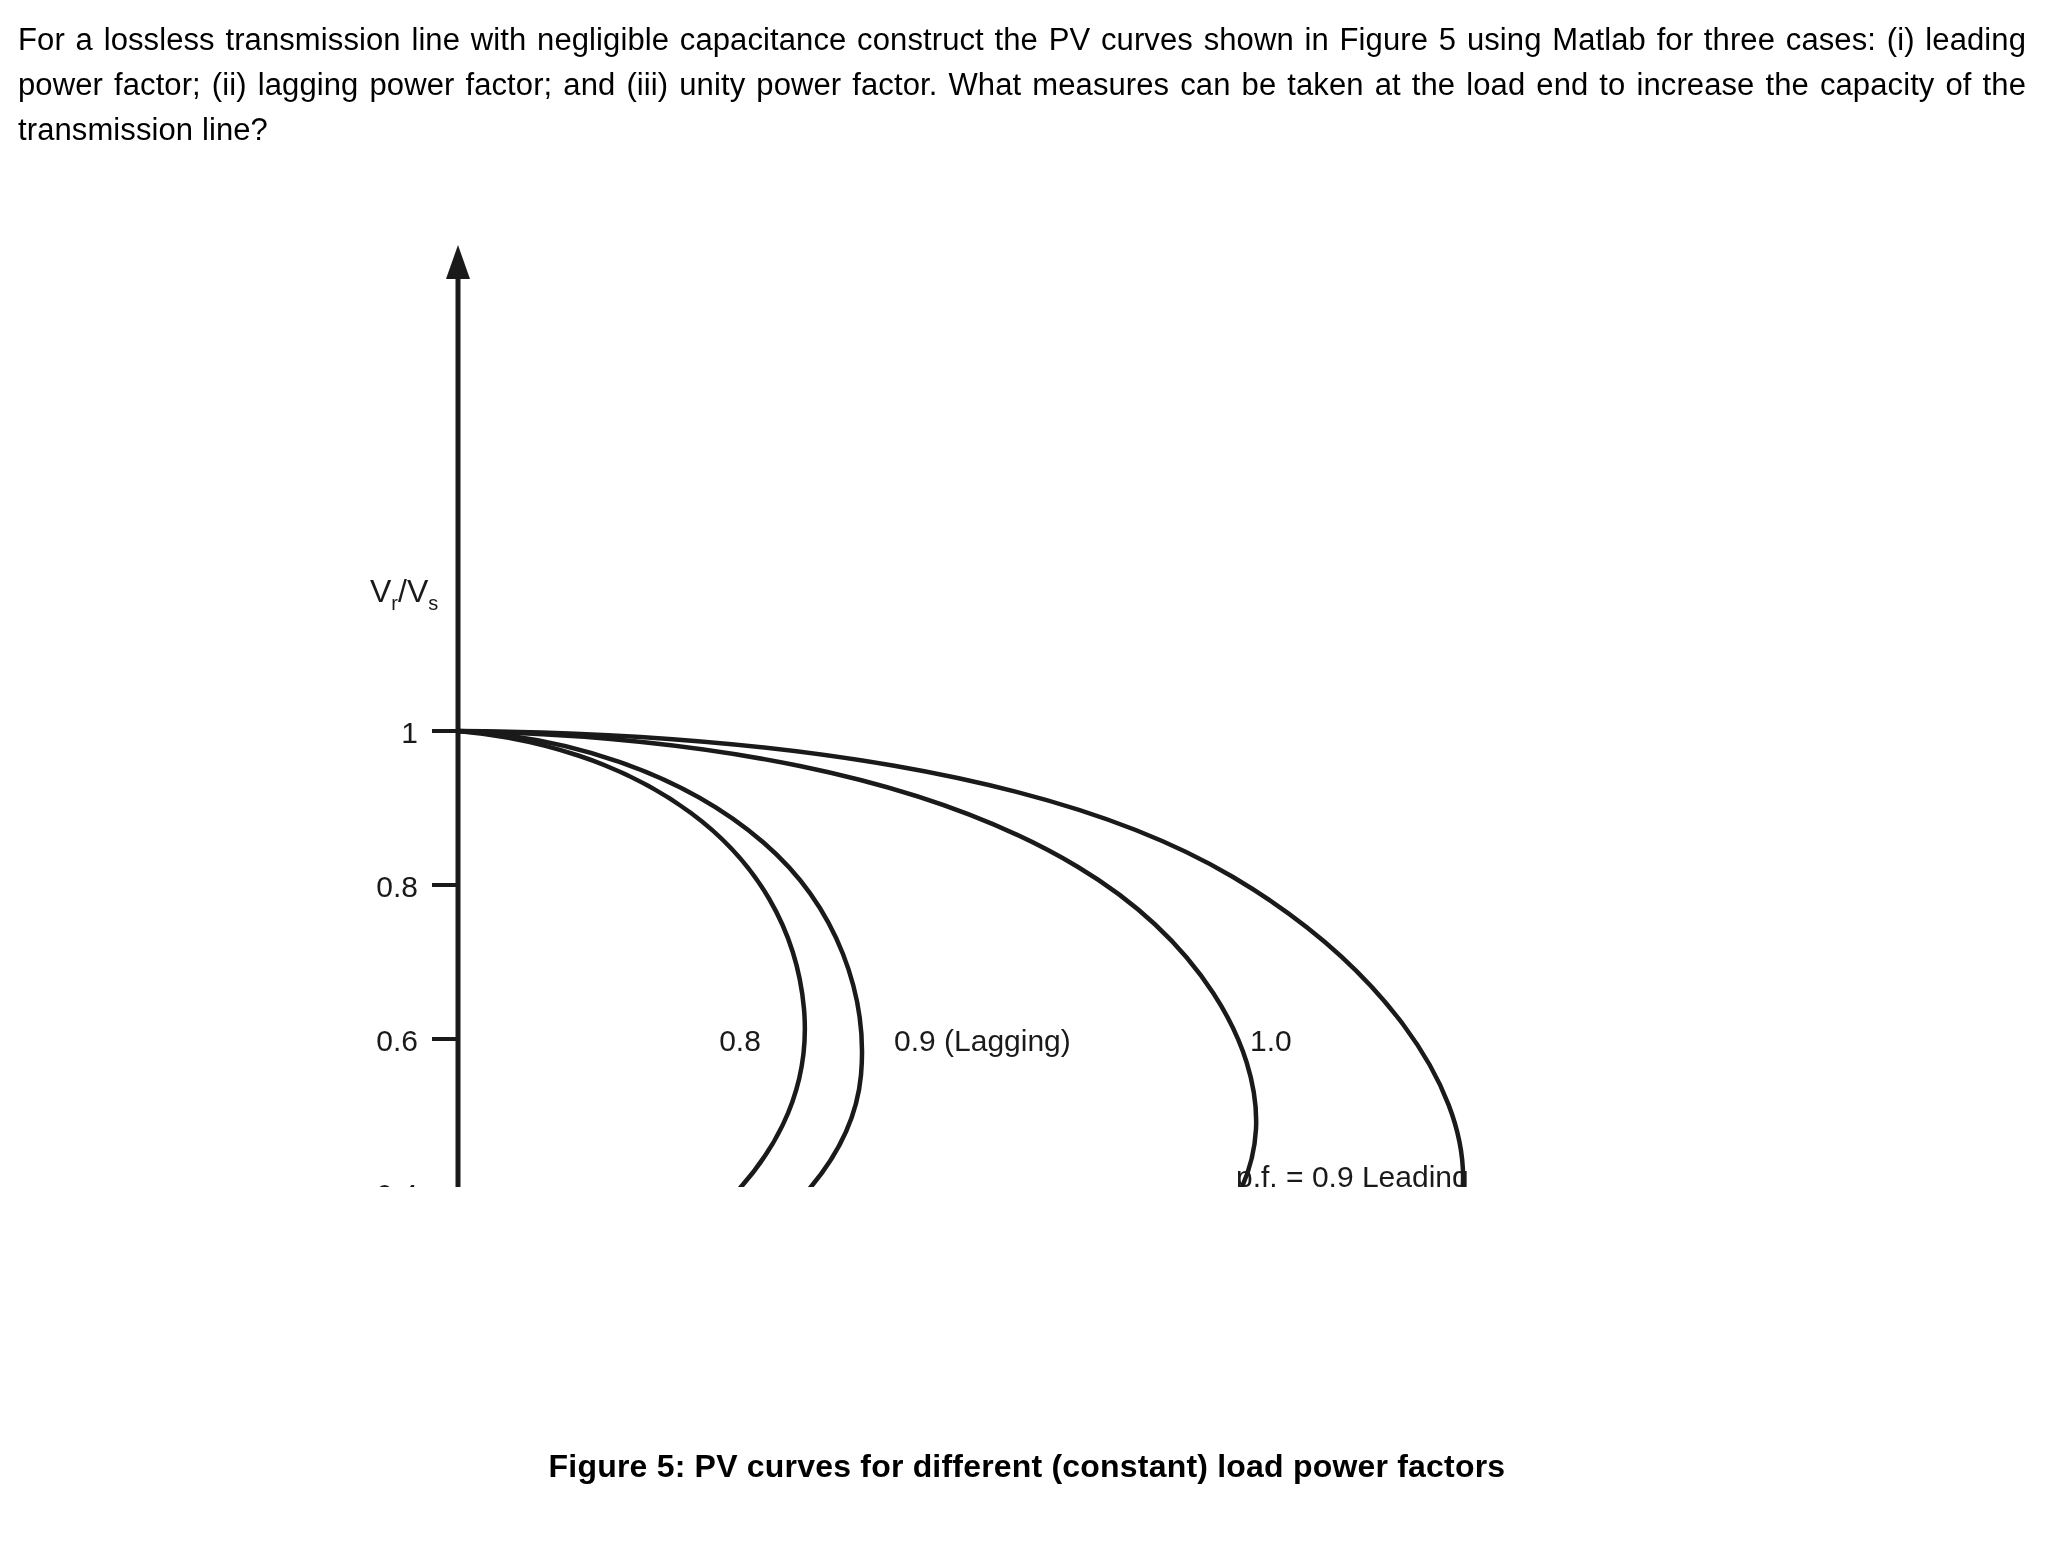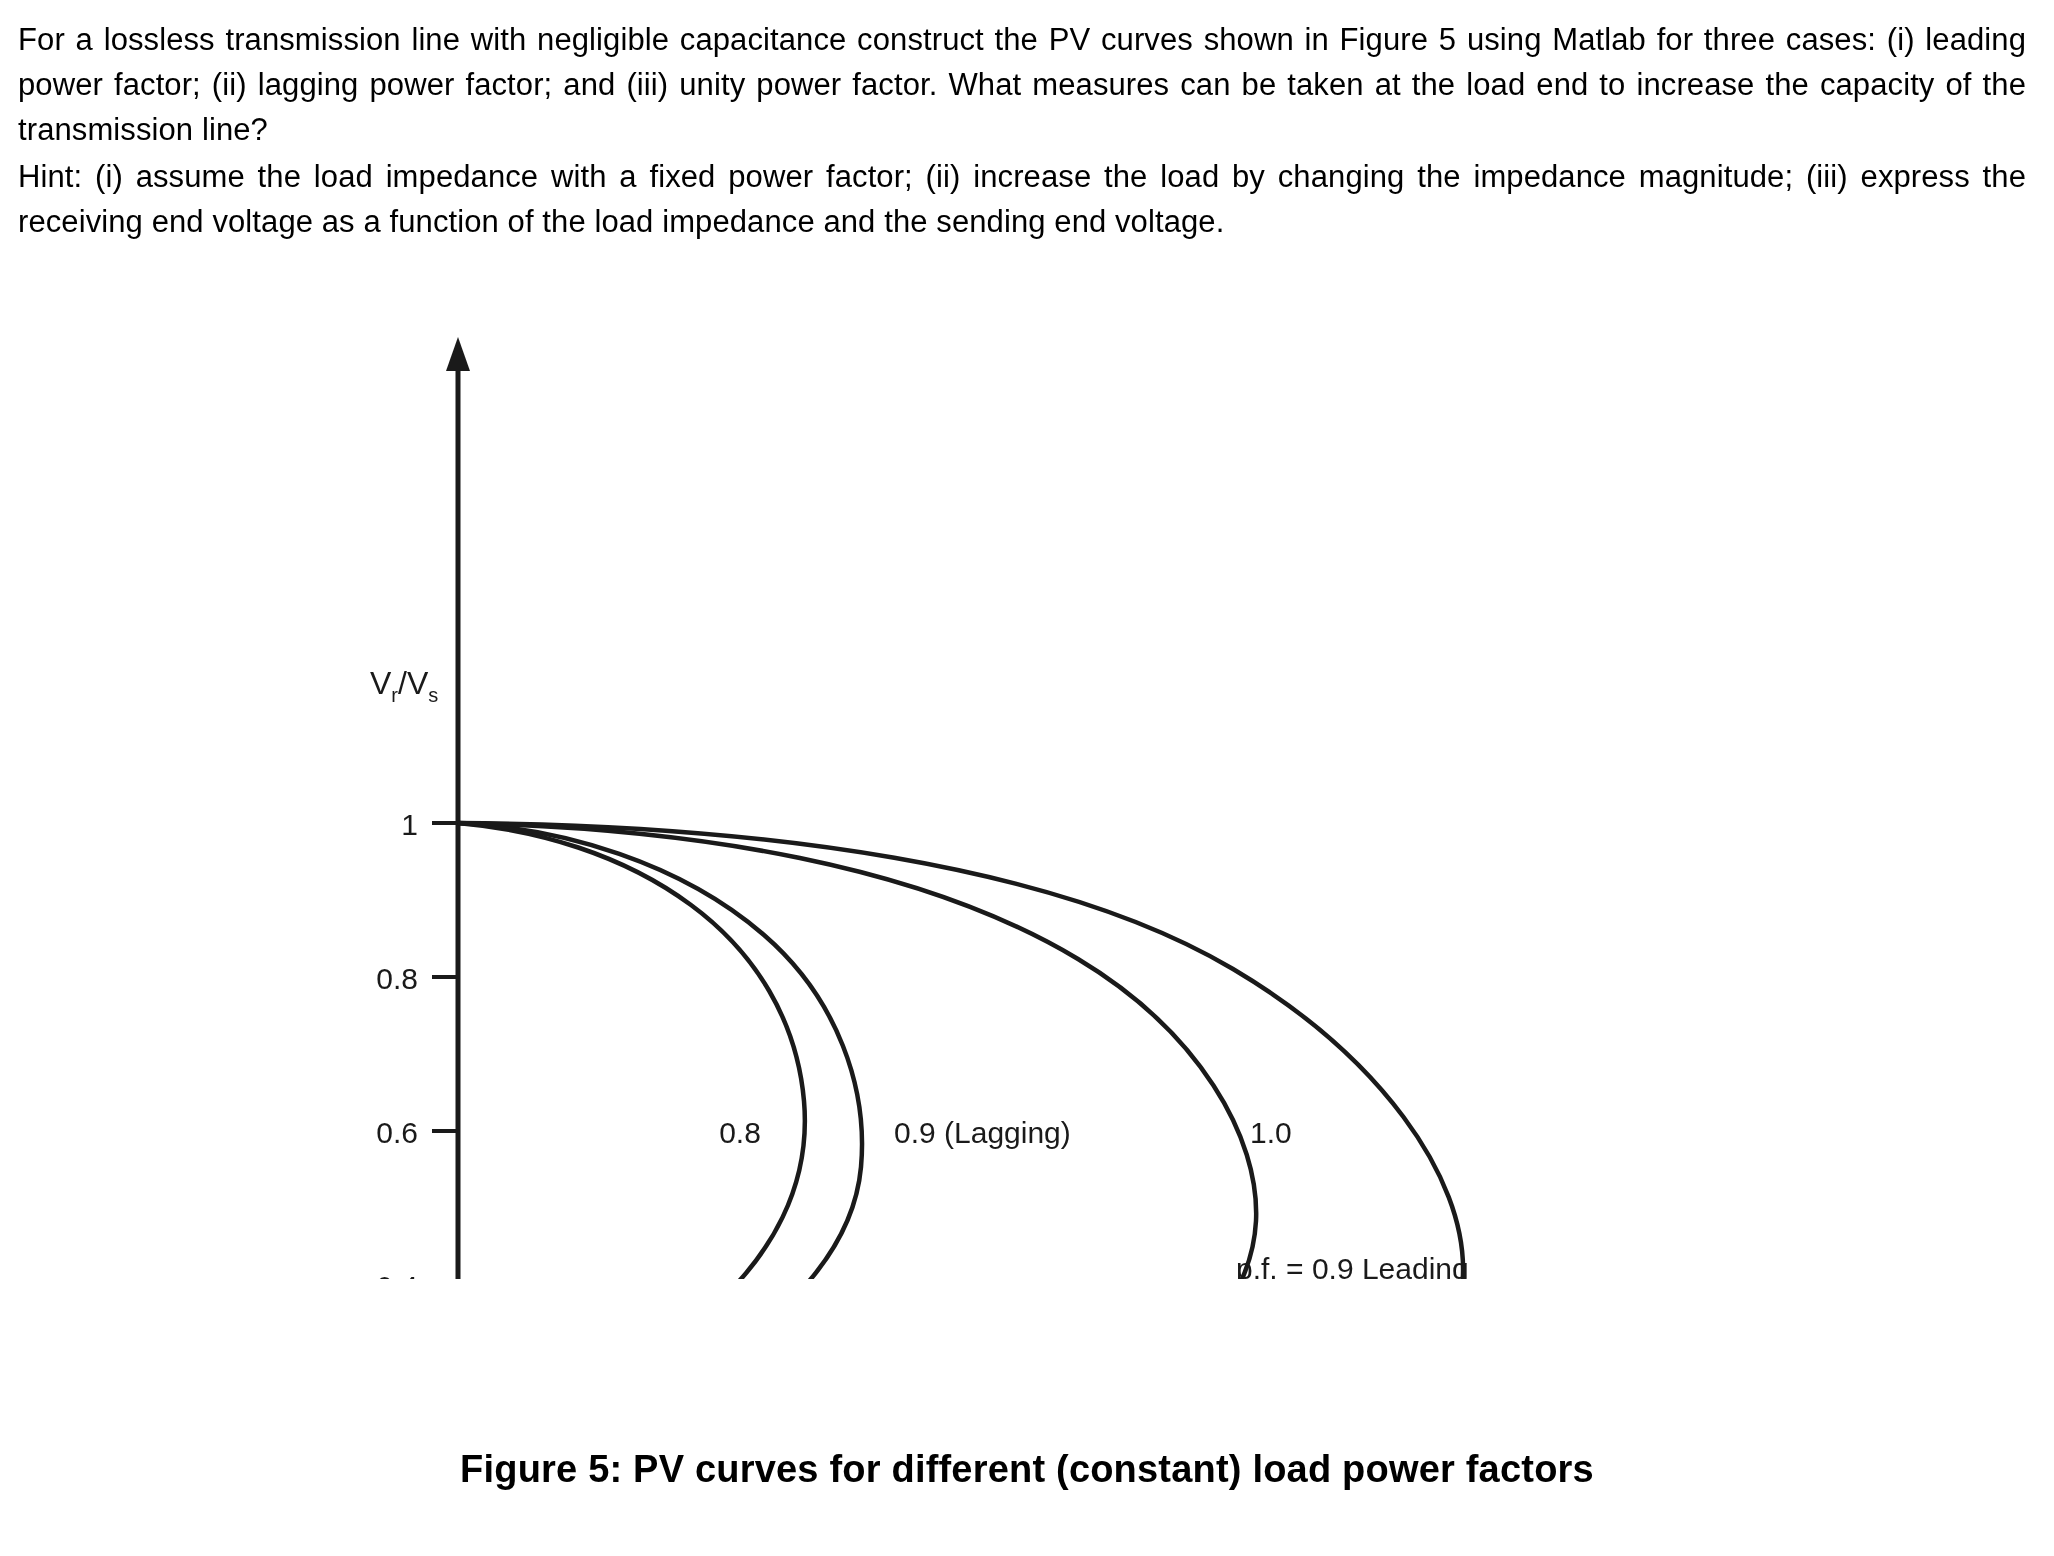--- a/index.html
+++ b/index.html
@@ -44,41 +44,40 @@
     position: absolute;
     left: 0;
     top: 0;
   }
   .caption {
     position: absolute;
     left: 0;
     top: 1448px;
     width: 2054px;
     text-align: center;
-    font-size: 38px;
+    font-size: 32px;
     font-weight: bold;
     letter-spacing: 0.2px;
   }
   text {
     font-family: "Liberation Sans", sans-serif;
     fill: #1a1a1a;
   }
   .tick-label { font-size: 30px; }
   .axis-title { font-size: 32px; }
   .sub { font-size: 20px; }
   .curve-label { font-size: 30px; }
 </style>
 </head>
 <body>
 
 <div class="page">
 
   <div class="question-block">
     <p>For a lossless transmission line with negligible capacitance construct the PV curves shown in Figure 5 using Matlab for three cases: (i) leading power factor; (ii) lagging power factor; and (iii) unity power factor. What measures can be taken at the load end to increase the capacity of the transmission line?</p>
-    <p class="hint">Hint: (i) assume the load impedance with a fixed power factor; (ii) increase the load by changing the impedance magnitude; (iii) express the receiving end voltage as a function of the load impedance and the sending end voltage.</p>
   </div>
 
   <div class="figure-area">
     <svg class="figure-svg" width="2054" height="1000" viewBox="0 0 2054 1000">
 
       <g>
         <line x1="440" y1="1295" x2="440" y2="85" stroke="#1a1a1a" stroke-width="5"></line>
         <polygon points="440,58 428,92 452,92" fill="#1a1a1a"></polygon>
       </g>
 

